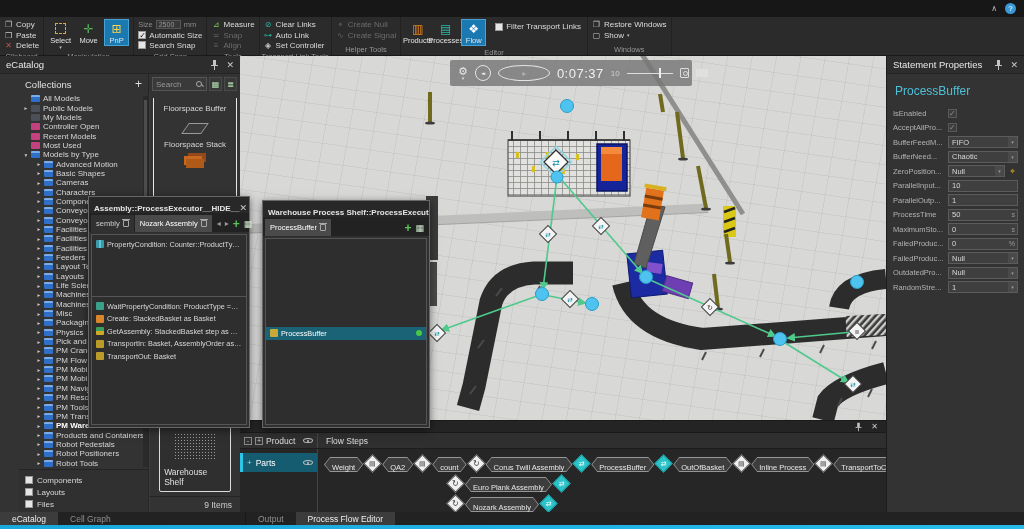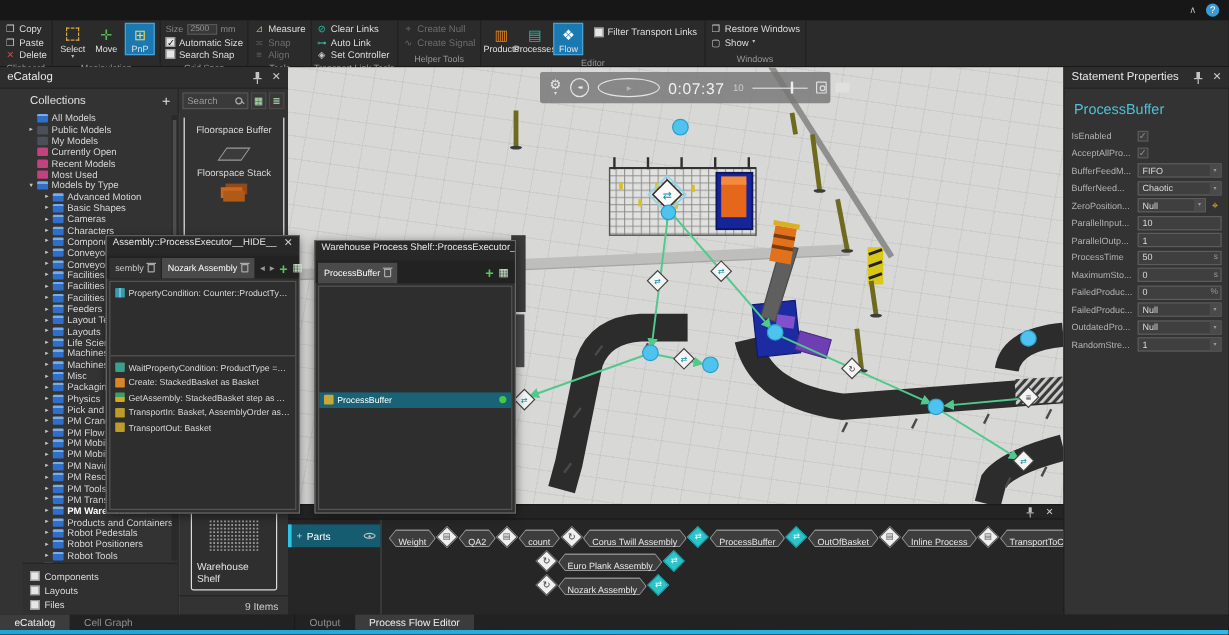--- a/index.html
+++ b/index.html
@@ -158,21 +158,21 @@
   .punit{font-size:7px;color:#9a9a9a;padding-right:2px;}
   .parrow{display:none;width:9px;height:100%;background:#4a4a4a;color:#999;font-size:5px;align-items:center;justify-content:center;flex:none;}
   .prop-row.select .parrow,.prop-row.selframe .parrow{display:flex;}
   .pframe{display:none;width:11px;height:11px;color:#d4b020;font-size:9px;align-items:center;justify-content:center;flex:none;}
   .prop-row.selframe .pframe{display:flex;}
 
   
   .dlg{position:absolute;background:#303030;border:1px solid #686868;z-index:20;display:flex;flex-direction:column;box-shadow:0 2px 8px rgba(0,0,0,.5);}
   .dlg1{left:88px;top:140px;width:162px;height:232px;}
   .dlg2{left:262px;top:144px;width:168px;height:228px;}
-  .dlg-head{height:16px;background:#282828;display:flex;align-items:flex-start;padding:0 5px;font-size:8px;font-weight:normal;color:#e4e4e4;white-space:nowrap;overflow:hidden;}
+  .dlg-head{height:16px;background:#282828;display:flex;align-items:flex-end;padding:0 5px;font-size:8px;font-weight:bold;color:#e4e4e4;white-space:nowrap;overflow:hidden;}
   .dlg-head .sp{flex:1;}
   .dlg-tabs{height:19px;background:#222;display:flex;align-items:stretch;gap:1px;padding:2px 2px 0;}
   .dtab{background:#313131;display:flex;align-items:center;gap:3px;padding:0 5px;font-size:7.5px;color:#ccc;white-space:nowrap;}
   .dtab.active{background:#4a4a4a;color:#fff;}
   .i-trash{width:6px;height:7px;border:1px solid #a8a8a8;border-radius:0 0 1px 1px;position:relative;flex:none;}
   .i-trash::before{content:"";position:absolute;top:-2px;left:-2px;right:-2px;height:1px;background:#a8a8a8;}
   .dlg-tabs .sp{flex:1;}
   .tnav{display:flex;align-items:center;gap:4px;padding:0 3px;font-size:8px;color:#999;}
   .tnav .plusg{color:#58c558;font-size:12px;font-weight:bold;}
   .tnav .gridg{color:#cfe8cf;font-size:9px;}
@@ -398,21 +398,21 @@
                 <span class="tr-label">Public Models</span>
               </div>
                 <div class="tree-row l0 folder">
                 <span class="tr-arrow"></span>
                 <span class="tr-icon"></span>
                 <span class="tr-label">My Models</span>
               </div>
                 <div class="tree-row l0 pink">
                 <span class="tr-arrow"></span>
                 <span class="tr-icon"></span>
-                <span class="tr-label">Currently Open</span>
+                <span class="tr-label">Controller Open</span>
               </div>
                 <div class="tree-row l0 pink">
                 <span class="tr-arrow"></span>
                 <span class="tr-icon"></span>
                 <span class="tr-label">Recent Models</span>
               </div>
                 <div class="tree-row l0 pink">
                 <span class="tr-arrow"></span>
                 <span class="tr-icon"></span>
                 <span class="tr-label">Most Used</span>
@@ -832,20 +832,29 @@
       </div>
 
       <div class="strip">
         <span class="i-pin">
             <i></i>
           </span>
         <span class="closex">✕</span>
       </div>
 
       <div class="fedit">
+        <div class="fe-head">
+          <div class="fe-prodcell">
+            <span class="mini-b">-</span>
+            <span class="mini-b">+</span>
+            <span>Product</span>
+            <span class="i-eye"></span>
+          </div>
+          <div class="fe-flowhead">Flow Steps</div>
+        </div>
         <div class="fe-body">
           <div class="fe-left">
             <div class="parts">
               <span class="ex">+</span>
               <span>Parts</span>
               <span class="i-eye"></span>
             </div>
           </div>
           <div class="fe-flow">
             <div class="fs-row">

